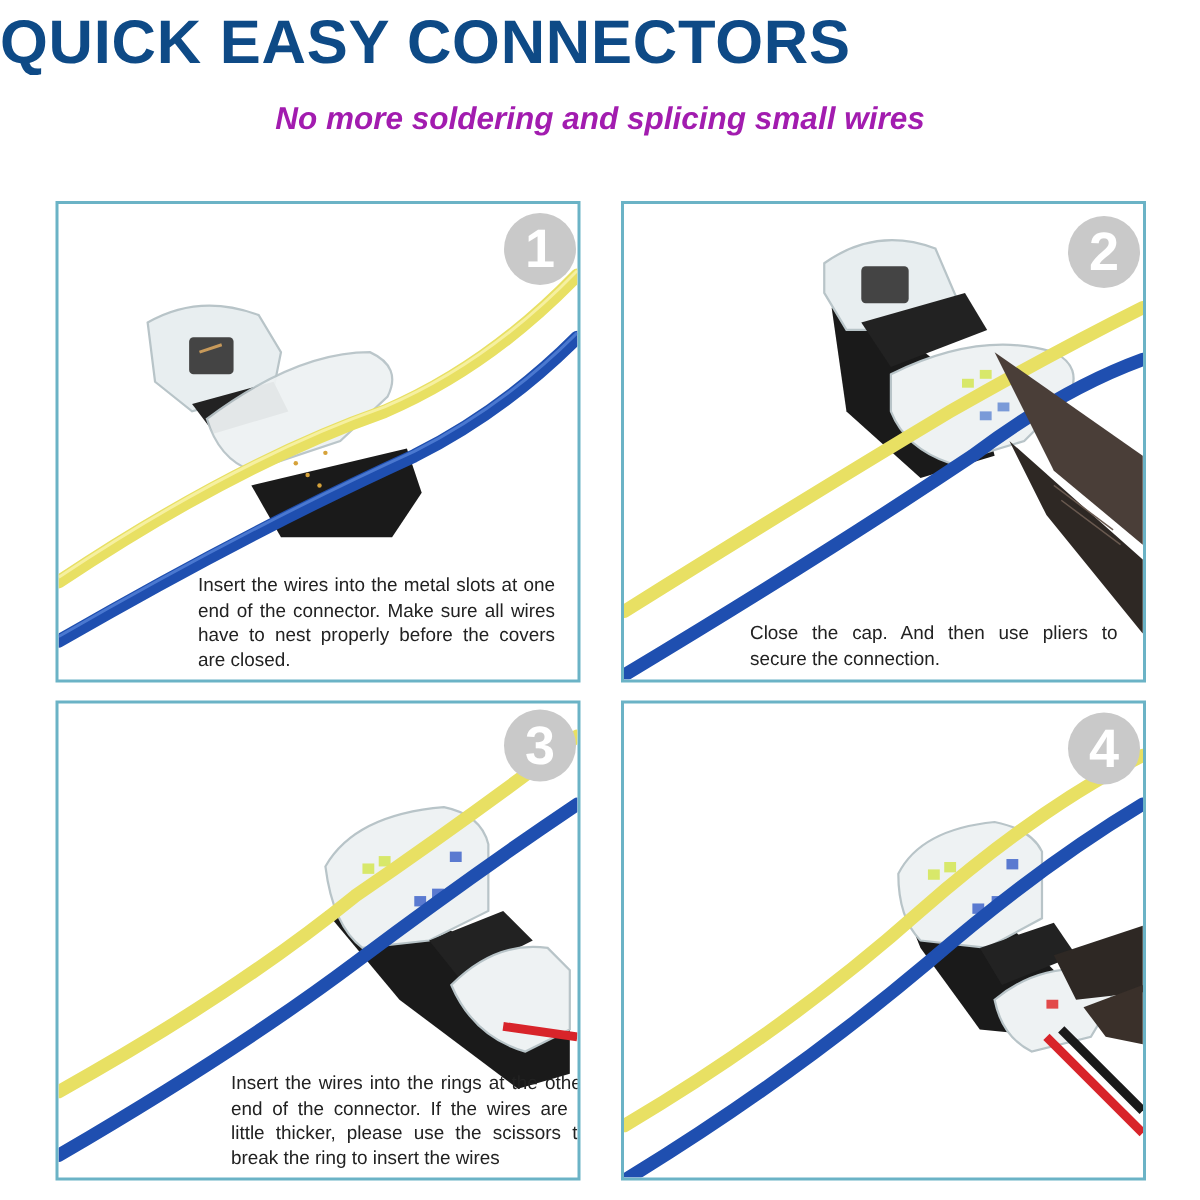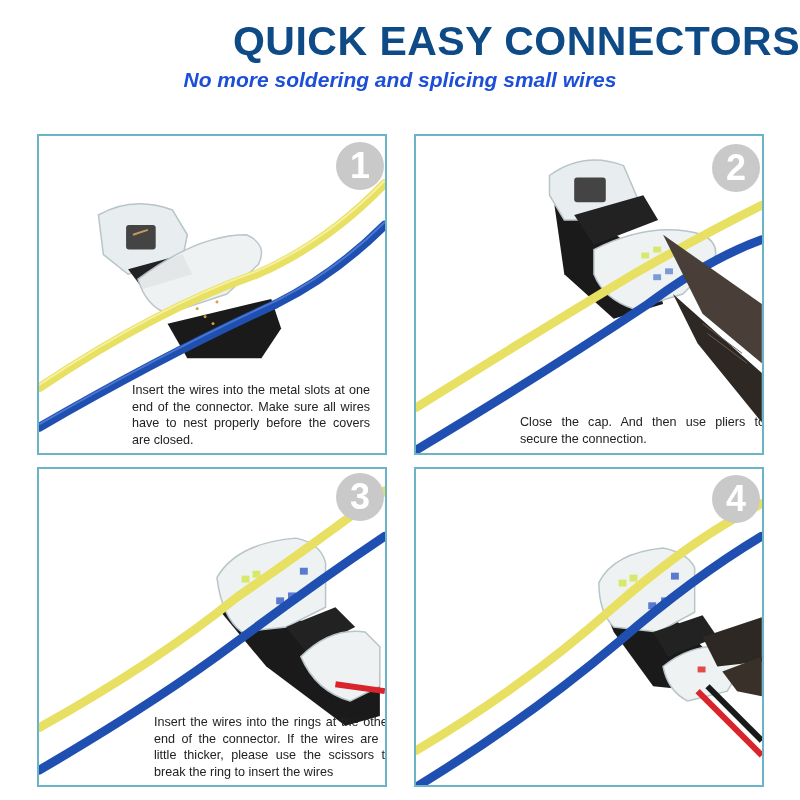--- a/index.html
+++ b/index.html
@@ -1,25 +1,25 @@
 <!DOCTYPE html>
 <html><head>
   <meta charset="utf-8">
   <style>
     html, body { margin: 0; padding: 0; background: #ffffff; }
     body { width: 800px; height: 800px; position: relative; overflow: hidden; font-family: "Liberation Sans", sans-serif; }
     .title {
-      position: absolute; left: 0; top: 18px; width: 800px; text-align: right;
+      position: absolute; left: 0; top: 5px; width: 800px; text-align: left;
       font-family: "Liberation Sans", sans-serif; font-weight: bold; font-size: 41px;
       color: #0e4a86; letter-spacing: 0.5px;
     }
     .subtitle {
       position: absolute; left: 0; top: 68px; width: 800px; text-align: center;
       font-family: "Liberation Sans", sans-serif; font-weight: bold; font-style: italic;
-      font-size: 21px; color: #1d4ed8;
+      font-size: 21px; color: #a21caf;
     }
     .panel {
       position: absolute; box-sizing: border-box;
       border: 2px solid #6bb3c6; background: #ffffff; overflow: hidden;
     }
     .panel svg.scene { position: absolute; left: 0; top: 0; width: 100%; height: 100%; }
     .badge {
       position: absolute; width: 48px; height: 48px; border-radius: 50%;
       background: #c9c9c9; color: #ffffff; font-weight: bold; font-size: 36px;
       text-align: center; line-height: 48px; font-family: "Liberation Sans", sans-serif;
@@ -82,21 +82,21 @@
     <path d="M0 275 Q120 200 220 140 Q290 100 350 70" stroke="#e8e063" stroke-width="9" fill="none" stroke-linecap="round"></path>
 
     <path d="M0 318 Q130 240 235 170 Q295 125 350 105" stroke="#1f4fb0" stroke-width="9" fill="none" stroke-linecap="round"></path>
 
     <path d="M250 100 L350 170 L350 230 L290 180 Z" fill="#4a3e38"></path>
     <path d="M260 160 L350 240 L350 290 L285 210 Z" fill="#2e2824"></path>
     <path d="M290 190 L330 220" stroke="#6a5a50" stroke-width="1"></path>
     <path d="M295 200 L335 230" stroke="#6a5a50" stroke-width="1"></path>
   </svg>
   <div class="badge" style="left:296px; top:8px;">2</div>
-  <div class="desc" style="left:104px; top:278px; width:245px;">Close the cap. And then use pliers to secure the connection.</div>
+  <div class="desc" style="left:84px; top:278px; width:245px;">Close the cap. And then use pliers to secure the connection.</div>
 </div>
 
 <div class="panel" style="left:37px; top:467px; width:350px; height:320px;">
   <svg class="scene" viewBox="0 0 350 320">
 
     <path d="M180 140 L260 150 L345 210 L345 250 L310 260 L230 200 Z" fill="#1a1a1a"></path>
 
     <path d="M180 110 Q200 75 260 70 Q285 75 290 95 L290 140 L250 160 L205 165 Q185 150 180 110 Z" fill="#eef2f3" stroke="#b8c4c8" stroke-width="1.5"></path>
     <rect x="205" y="108" width="8" height="7" fill="#d8e86a"></rect>
     <rect x="216" y="103" width="8" height="7" fill="#d8e86a"></rect>

